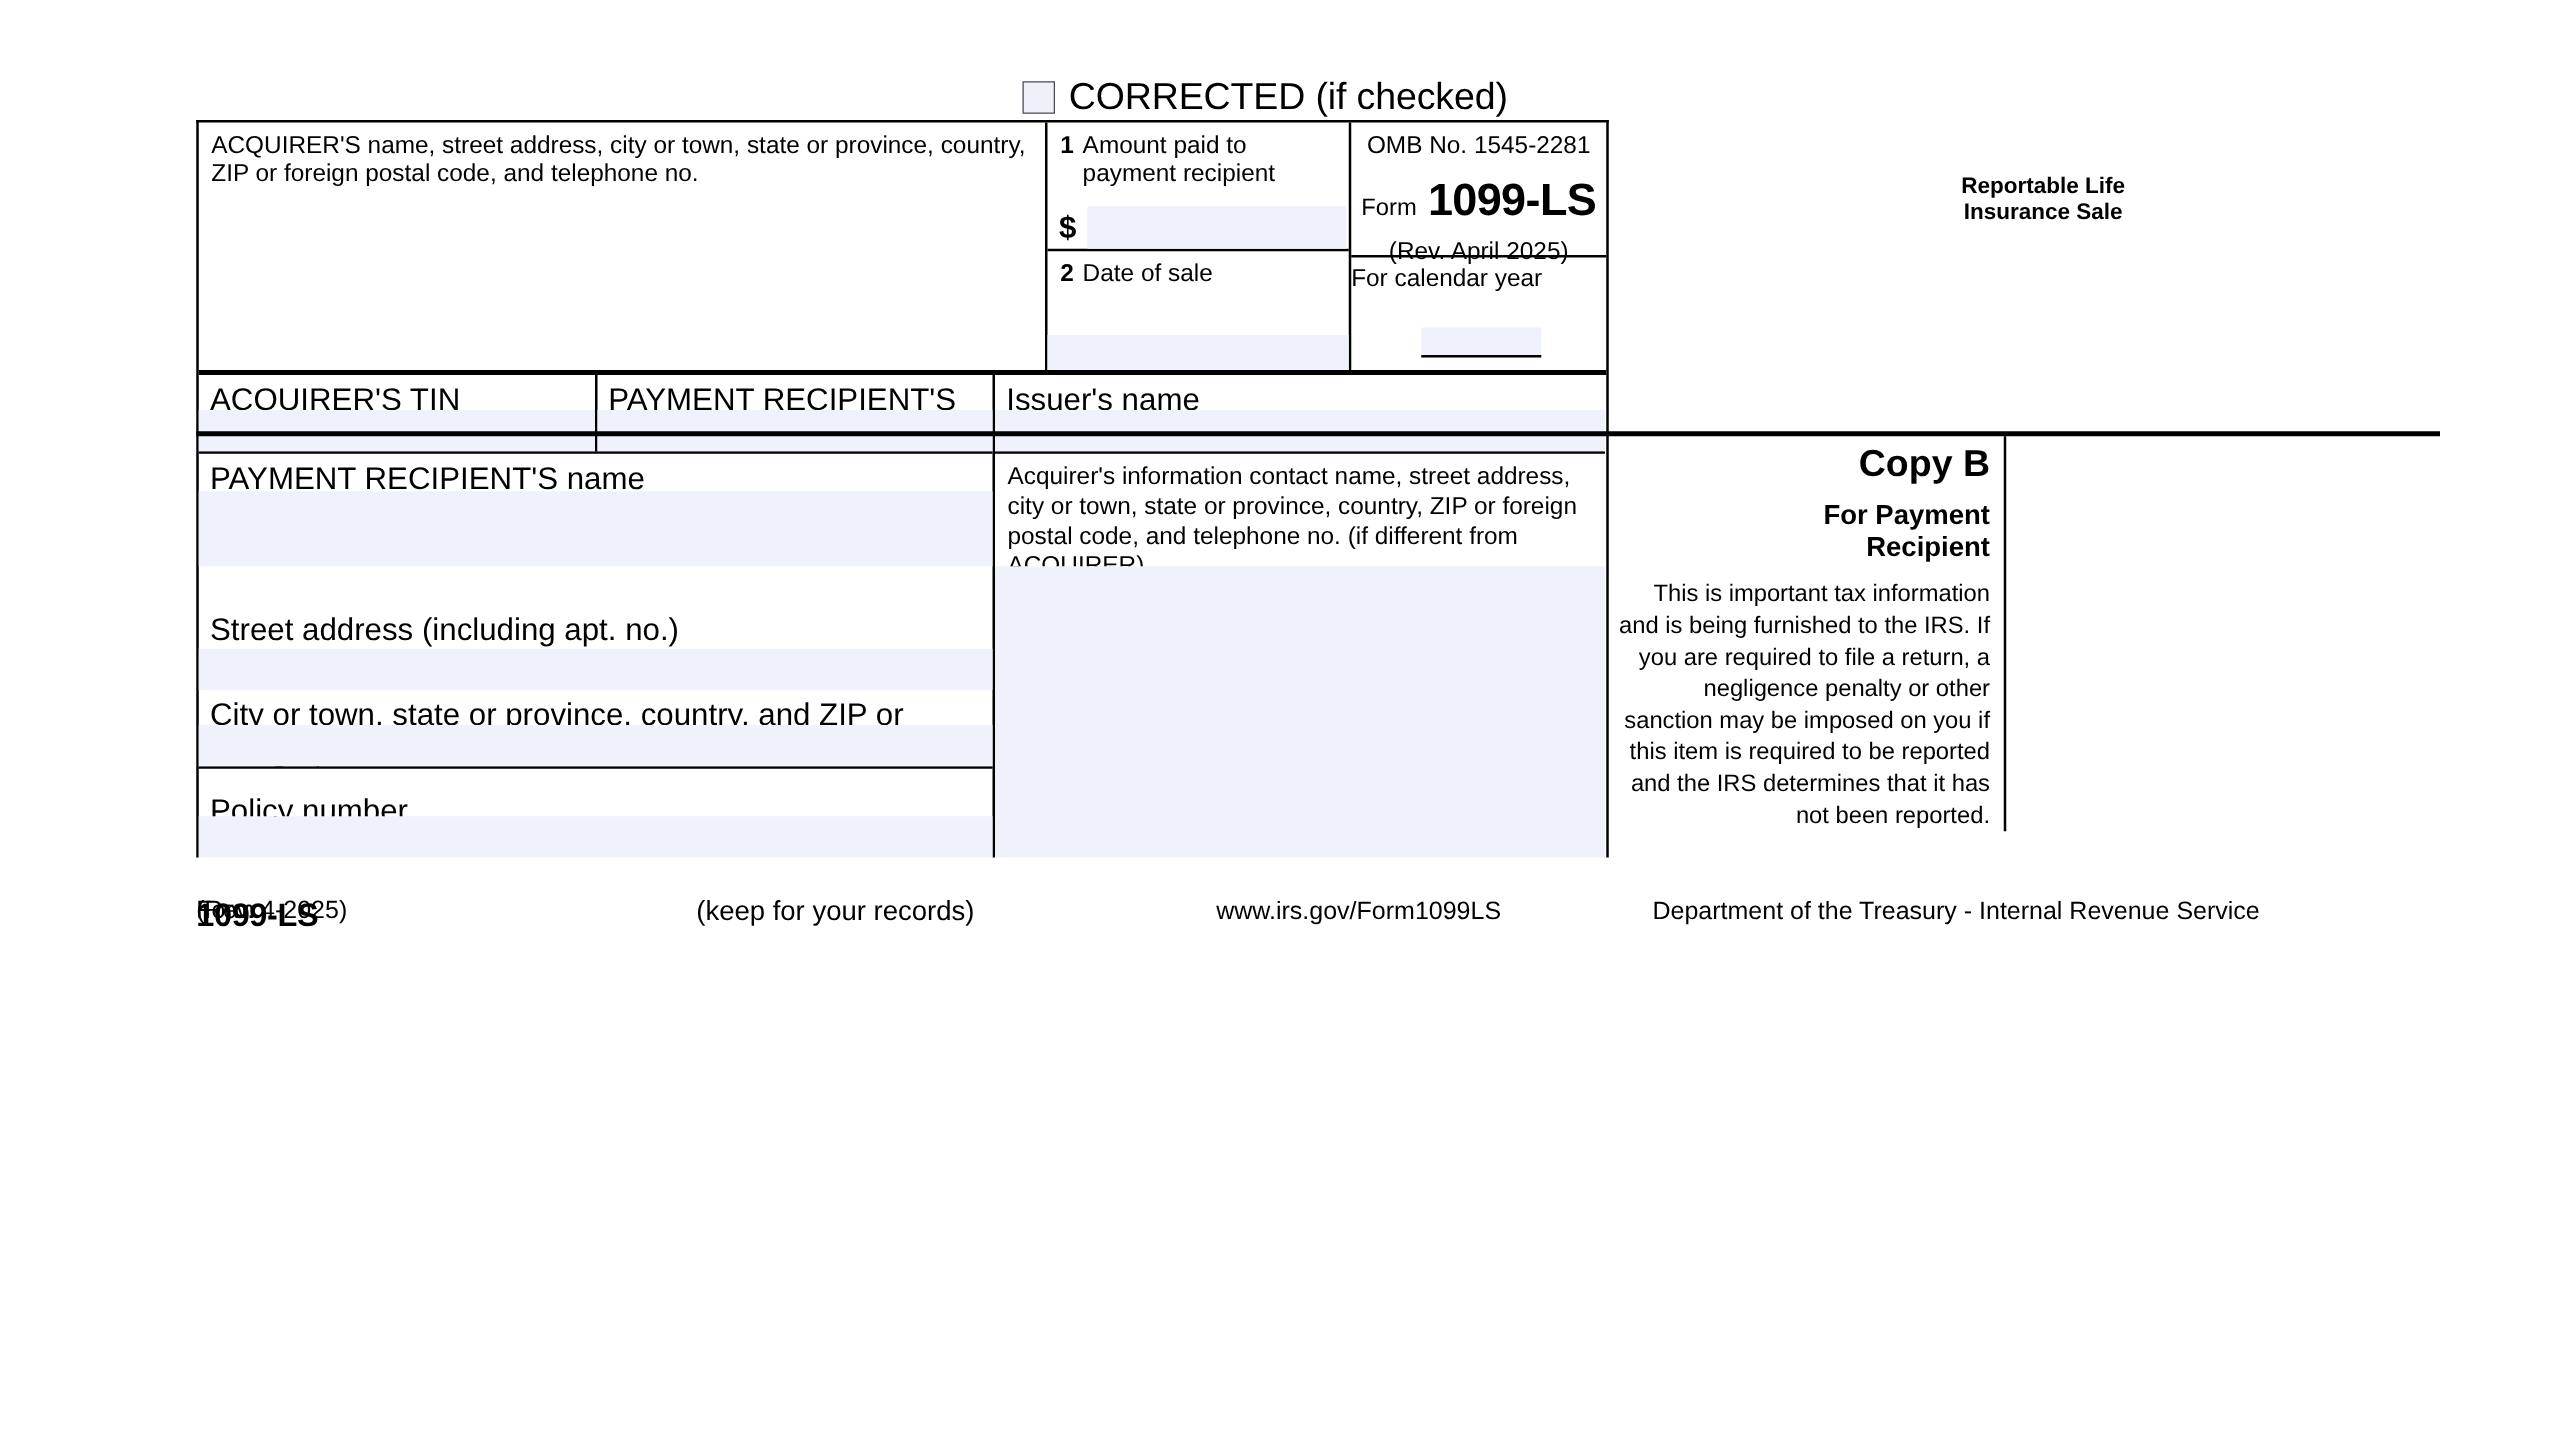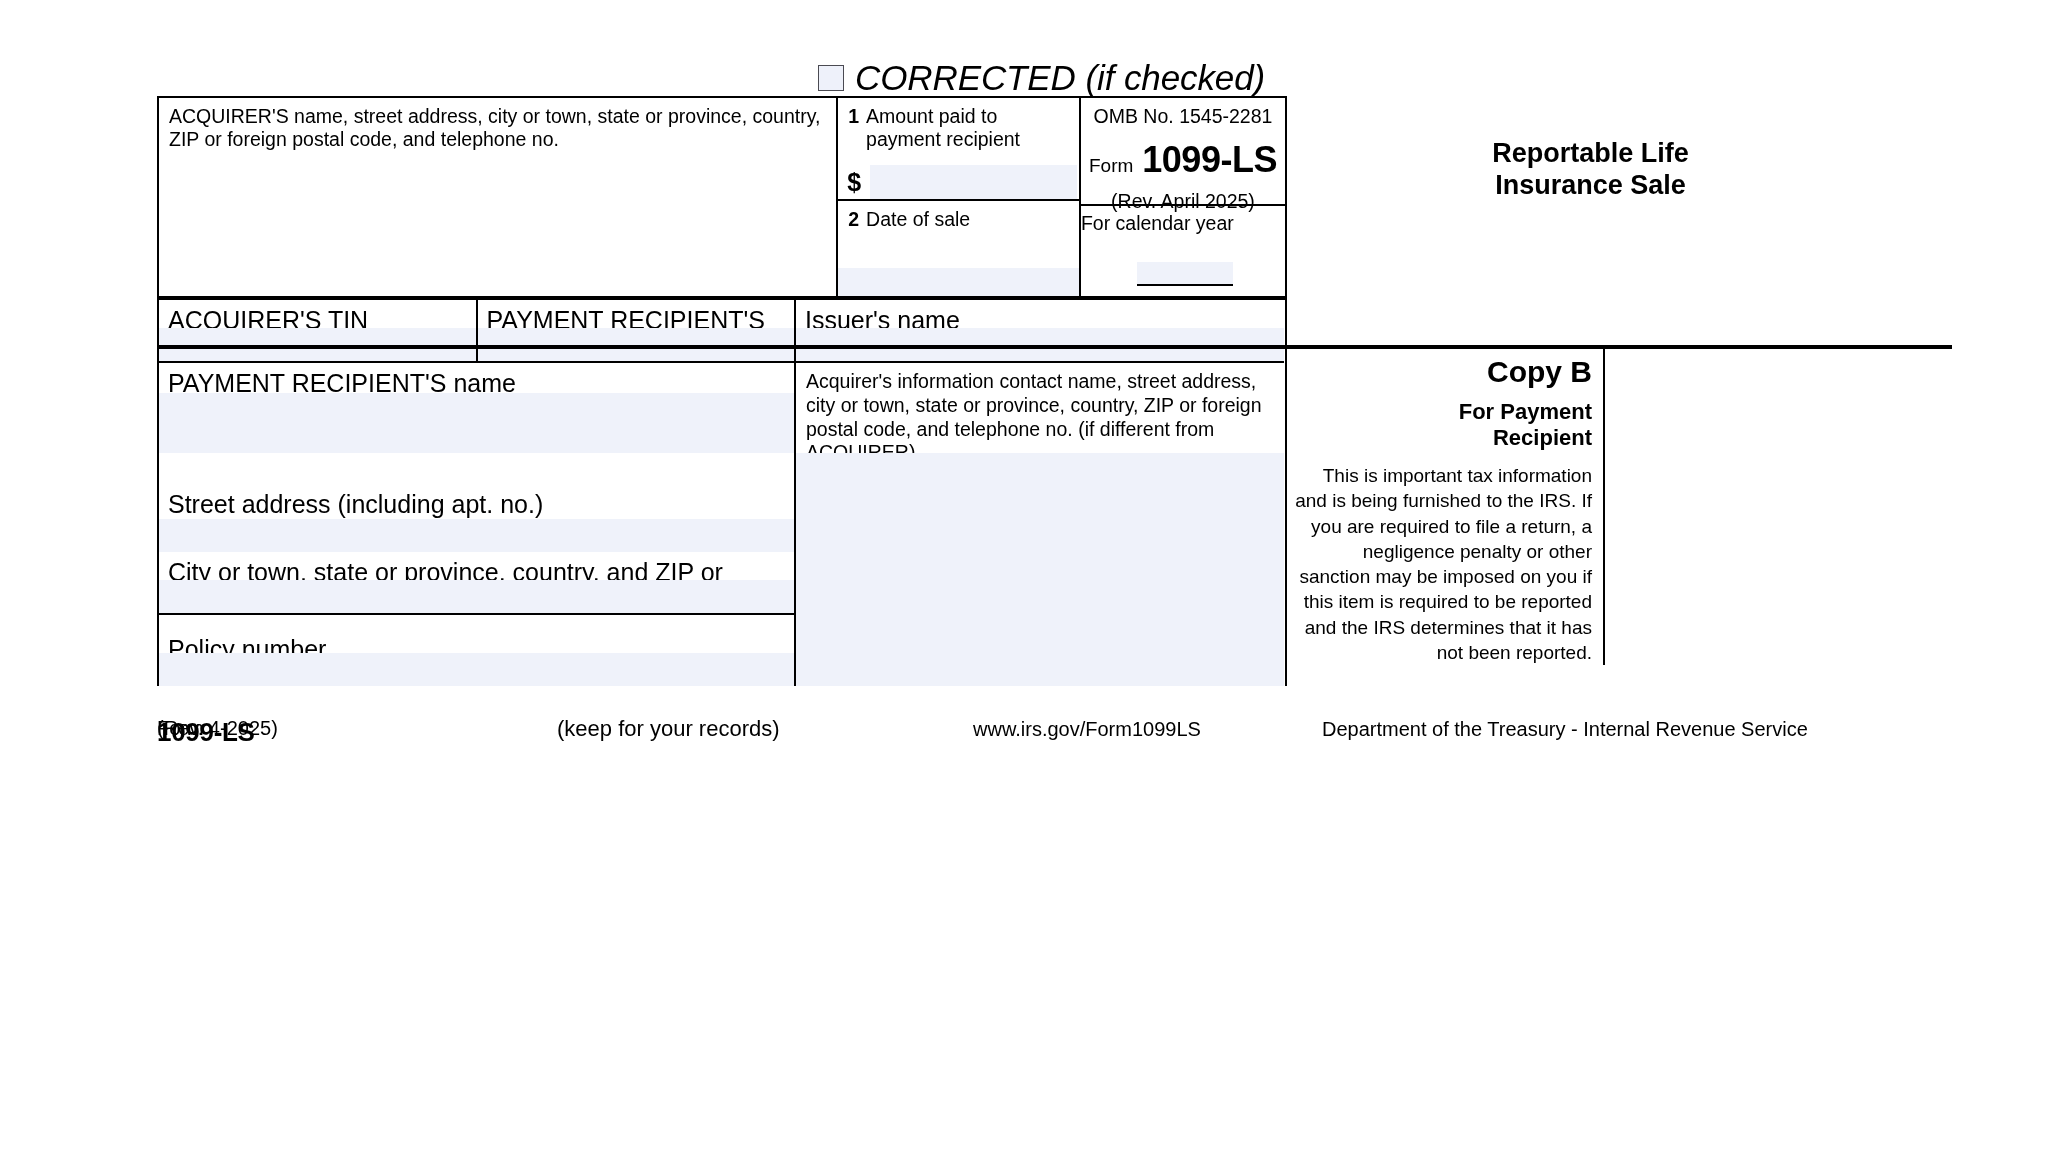--- a/index.html
+++ b/index.html
@@ -34,24 +34,23 @@
   }
   .corrected-box {
     width: 26px;
     height: 26px;
     border: 1.5px solid #4a4a52;
     background: #eef1fa;
     box-sizing: border-box;
     margin-right: 11px;
   }
   .corrected-label {
-    font-size: 35px;
+    font-size: 30px;
     letter-spacing: -0.1px;
     white-space: nowrap;
-    font-style: italic;
   }
 
   
   .fill {
     background: #eff2fa;
   }
   .cap {
     font-size: 25px;
     line-height: 1.17;
     padding: 6px 0 0 9px;
@@ -195,25 +194,25 @@
     width: 96px;
     bottom: 10px;
     height: 24px;
     border-bottom: 2.5px solid #000;
     box-sizing: border-box;
   }
 
   
   .title-right {
     position: absolute;
-    left: 1116px;
+    left: 1160px;
     top: 78px;
     width: 635px;
     text-align: center;
-    font-size: 27px;
+    font-size: 18px;
     font-weight: bold;
     line-height: 1.18;
   }
 
   
   .heavy-rule {
     position: absolute;
     left: 0;
     top: 285px;
     width: 1795px;

